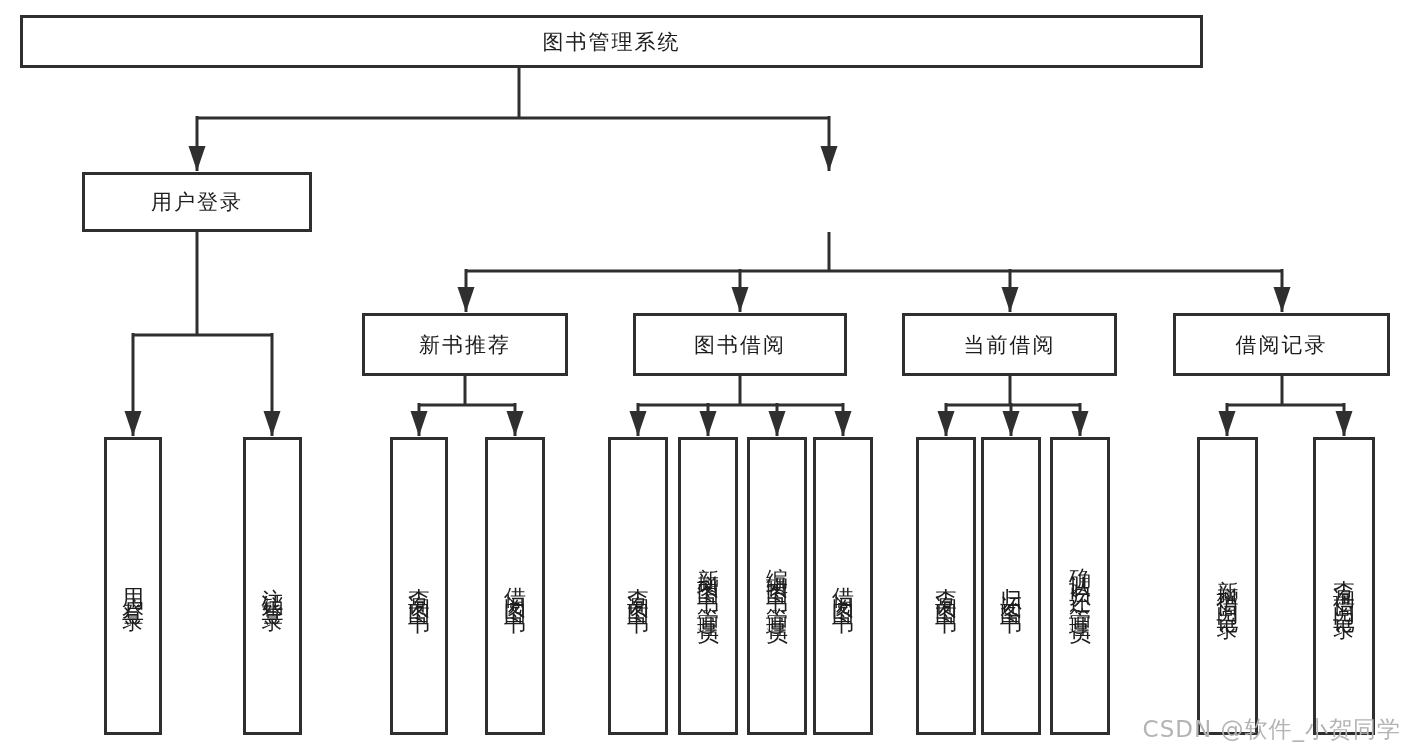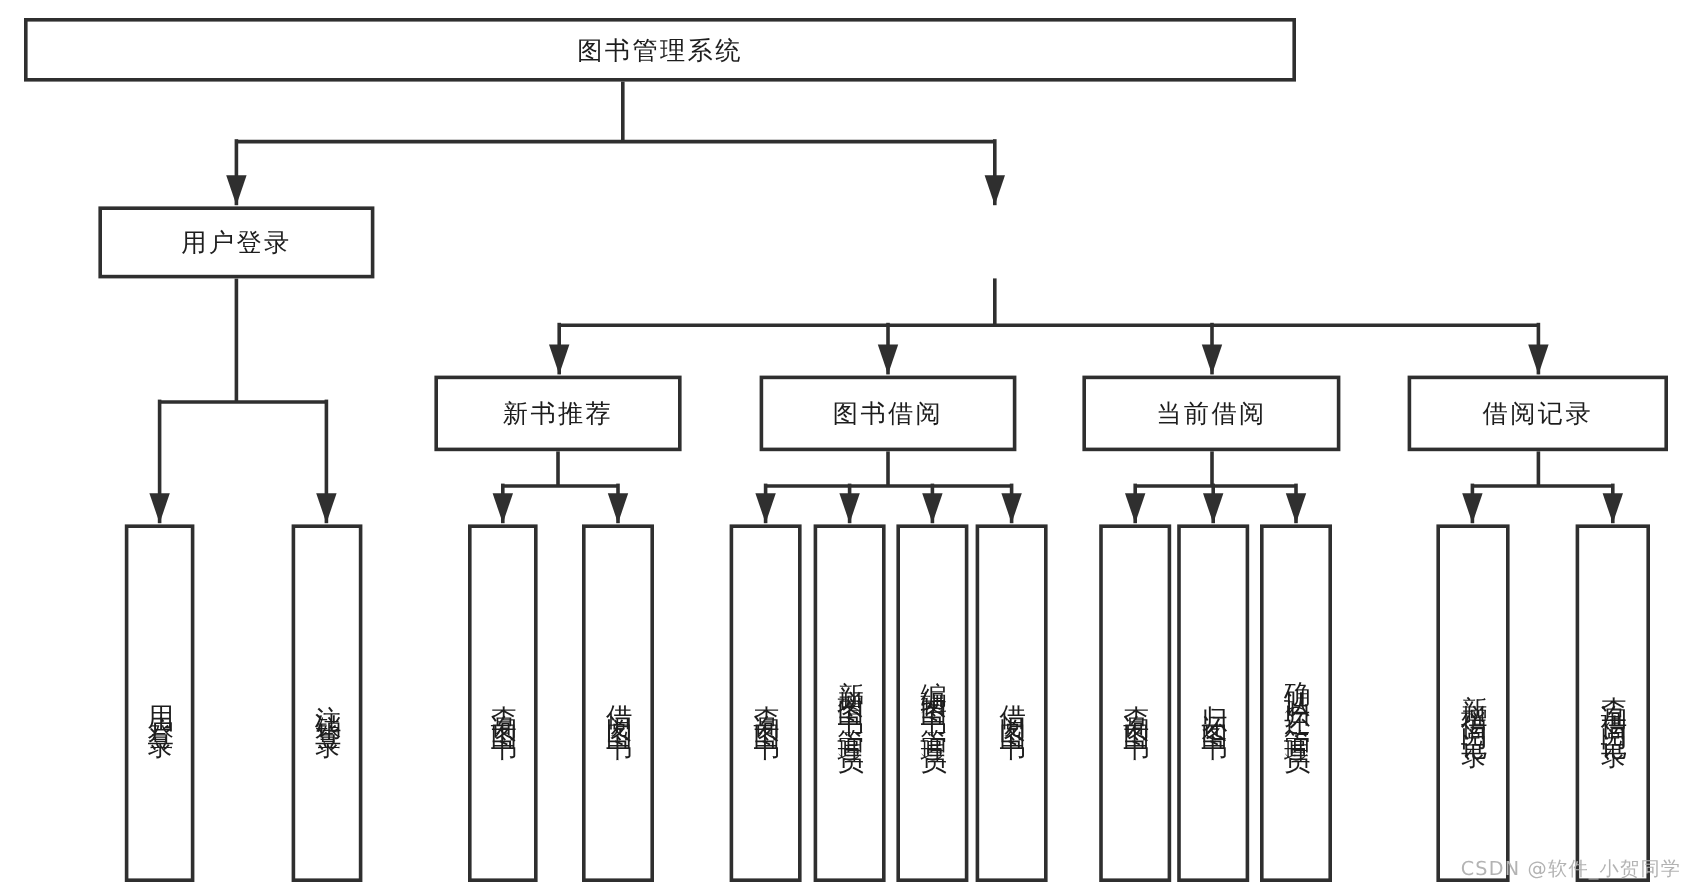--- a/index.html
+++ b/index.html
@@ -36,21 +36,21 @@
   .vbox {
     writing-mode: vertical-rl;
     font-size: 22px;
     letter-spacing: 8px;
     line-height: 1;
   }
   .watermark {
     position: absolute;
     right: 4px;
     top: 714px;
-    font-size: 16px;
+    font-size: 23px;
     letter-spacing: 1px;
     color: #b3b3b3;
     z-index: 5;
     white-space: nowrap;
   }
 </style>
 </head>
 <body>
 
 <div class="stage">
@@ -98,21 +98,21 @@
       <line x1="1011" y1="403" x2="1011" y2="436" marker-end="url(#ah)"></line>
       <line x1="1080" y1="403" x2="1080" y2="436" marker-end="url(#ah)"></line>
 
       <line x1="1282" y1="376" x2="1282" y2="405"></line>
       <line x1="1227" y1="405" x2="1344" y2="405"></line>
       <line x1="1227" y1="403" x2="1227" y2="436" marker-end="url(#ah)"></line>
       <line x1="1344" y1="403" x2="1344" y2="436" marker-end="url(#ah)"></line>
     </g>
   </svg>
 
-  <div class="box hbox" style="left:20px; top:15px; width:1060px; height:53px;">图书管理系统</div>
+  <div class="box hbox" style="left:20px; top:15px; width:1183px; height:53px;">图书管理系统</div>
 
   <div class="box hbox" style="left:82px; top:172px; width:230px; height:60px;">用户登录</div>
 
   <div class="box hbox" style="left:362px; top:313px; width:206px; height:63px;">新书推荐</div>
   <div class="box hbox" style="left:633px; top:313px; width:214px; height:63px;">图书借阅</div>
   <div class="box hbox" style="left:902px; top:313px; width:215px; height:63px;">当前借阅</div>
   <div class="box hbox" style="left:1173px; top:313px; width:217px; height:63px;">借阅记录</div>
 
   <div class="box vbox" style="left:104px; top:437px; width:58px; height:298px;">用户登录</div>
   <div class="box vbox" style="left:243px; top:437px; width:59px; height:298px;">注销登录</div>

